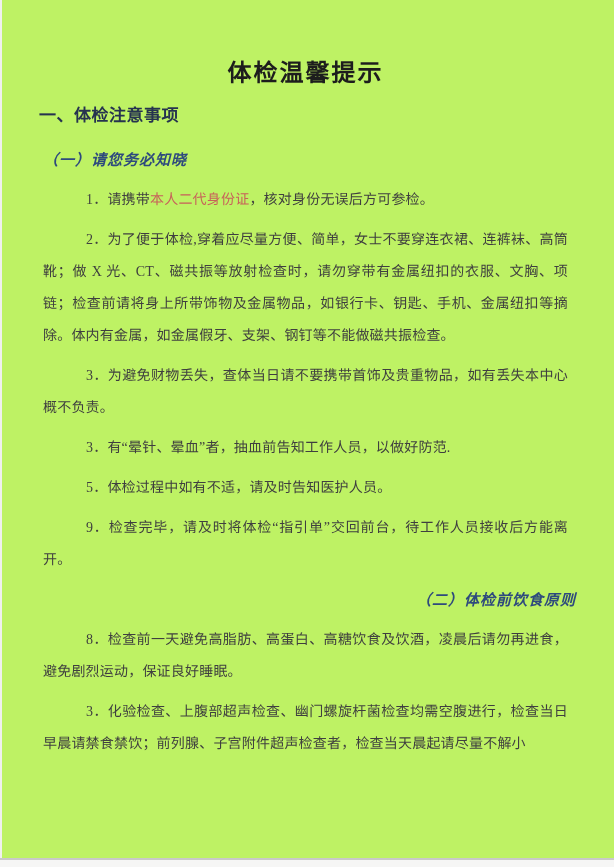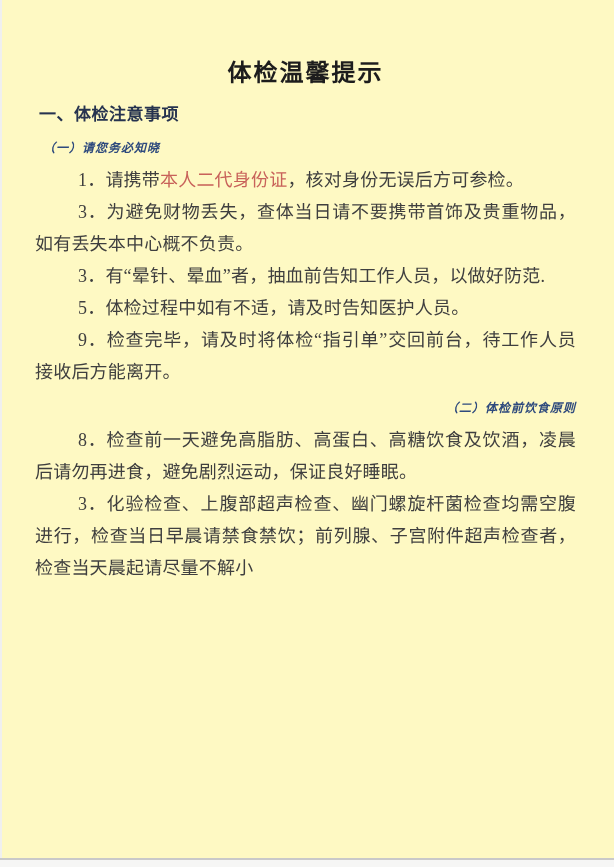--- a/index.html
+++ b/index.html
@@ -10,62 +10,62 @@
     width: 614px;
     height: 867px;
     background: #f6f6f5;
     overflow: hidden;
     font-family: "Liberation Serif", "DejaVu Serif", serif;
   }
   .page {
     position: relative;
     width: 614px;
     height: 860px;
-    background: #fef9c3;
+    background: #bef264;
     box-sizing: border-box;
     padding: 36px 38px 0 35px;
     border-bottom: 2px solid #c9c9c9;
     box-shadow: inset 2px 0 0 #f0f0ef;
   }
   .doc-title {
     text-align: center;
     font-family: "Liberation Sans", "DejaVu Sans", sans-serif;
     font-weight: bold;
     font-size: 24px;
     line-height: 34px;
     letter-spacing: 2px;
     color: var(--title_black, #1d1d1d);
     margin: 0 0 0 0;
     padding-top: 20px;
   }
   .h1 {
-    font-family: Liberation Mono, monospace;
+    font-family: Liberation Sans, sans-serif;
     font-weight: bold;
     font-size: 17px;
     line-height: 32px;
     margin: 10px 0 0 4px;
     color: var(--heading_dark, #26334f);
     letter-spacing: 0.5px;
   }
   .h2 {
     font-style: italic;
     font-weight: bold;
-    font-size: 12px;
+    font-size: 15px;
     line-height: 32px;
-    margin: 0 0 0 8px;
+    margin: 12px 0 0 8px;
     color: var(--heading_blue, #2e4a7d);
     letter-spacing: 1px;
   }
   .h2.spaced {
     margin-top: 4px;
     text-align: right;
   }
   p.para {
-    margin: 0;
-    font-size: 18px;
+    margin: 8px;
+    font-size: 14px;
     line-height: 32px;
     color: var(--body_text, #3f3f3f);
     text-align: justify;
     text-indent: 43px;
     letter-spacing: 0.2px;
   }
   .red {
     color: var(--highlight_red, #c8625a);
   }
 </style>
@@ -75,20 +75,21 @@
 <div class="page">
 
   <div class="doc-title">体检温馨提示</div>
 
   <div class="h1">一、体检注意事项</div>
 
   <div class="h2">（一）请您务必知晓</div>
 
   <p class="para"><span>1．请携带</span><span class="red">本人二代身份证</span><span>，核对身份无误后方可参检。</span></p>
 
+  <p class="para">2．为了便于体检,穿着应尽量方便、简单，女士不要穿连衣裙、连裤袜、高筒靴；做 X 光、CT、磁共振等放射检查时，请勿穿带有金属纽扣的衣服、文胸、项链；检查前请将身上所带饰物及金属物品，如银行卡、钥匙、手机、金属纽扣等摘除。体内有金属，如金属假牙、支架、钢钉等不能做磁共振检查。</p>
 
   <p class="para">3．为避免财物丢失，查体当日请不要携带首饰及贵重物品，如有丢失本中心概不负责。</p>
 
   <p class="para">3．有“晕针、晕血”者，抽血前告知工作人员，以做好防范.</p>
 
 
   <p class="para">5．体检过程中如有不适，请及时告知医护人员。</p>
 
   <p class="para">9．检查完毕，请及时将体检“指引单”交回前台，待工作人员接收后方能离开。</p>
 

